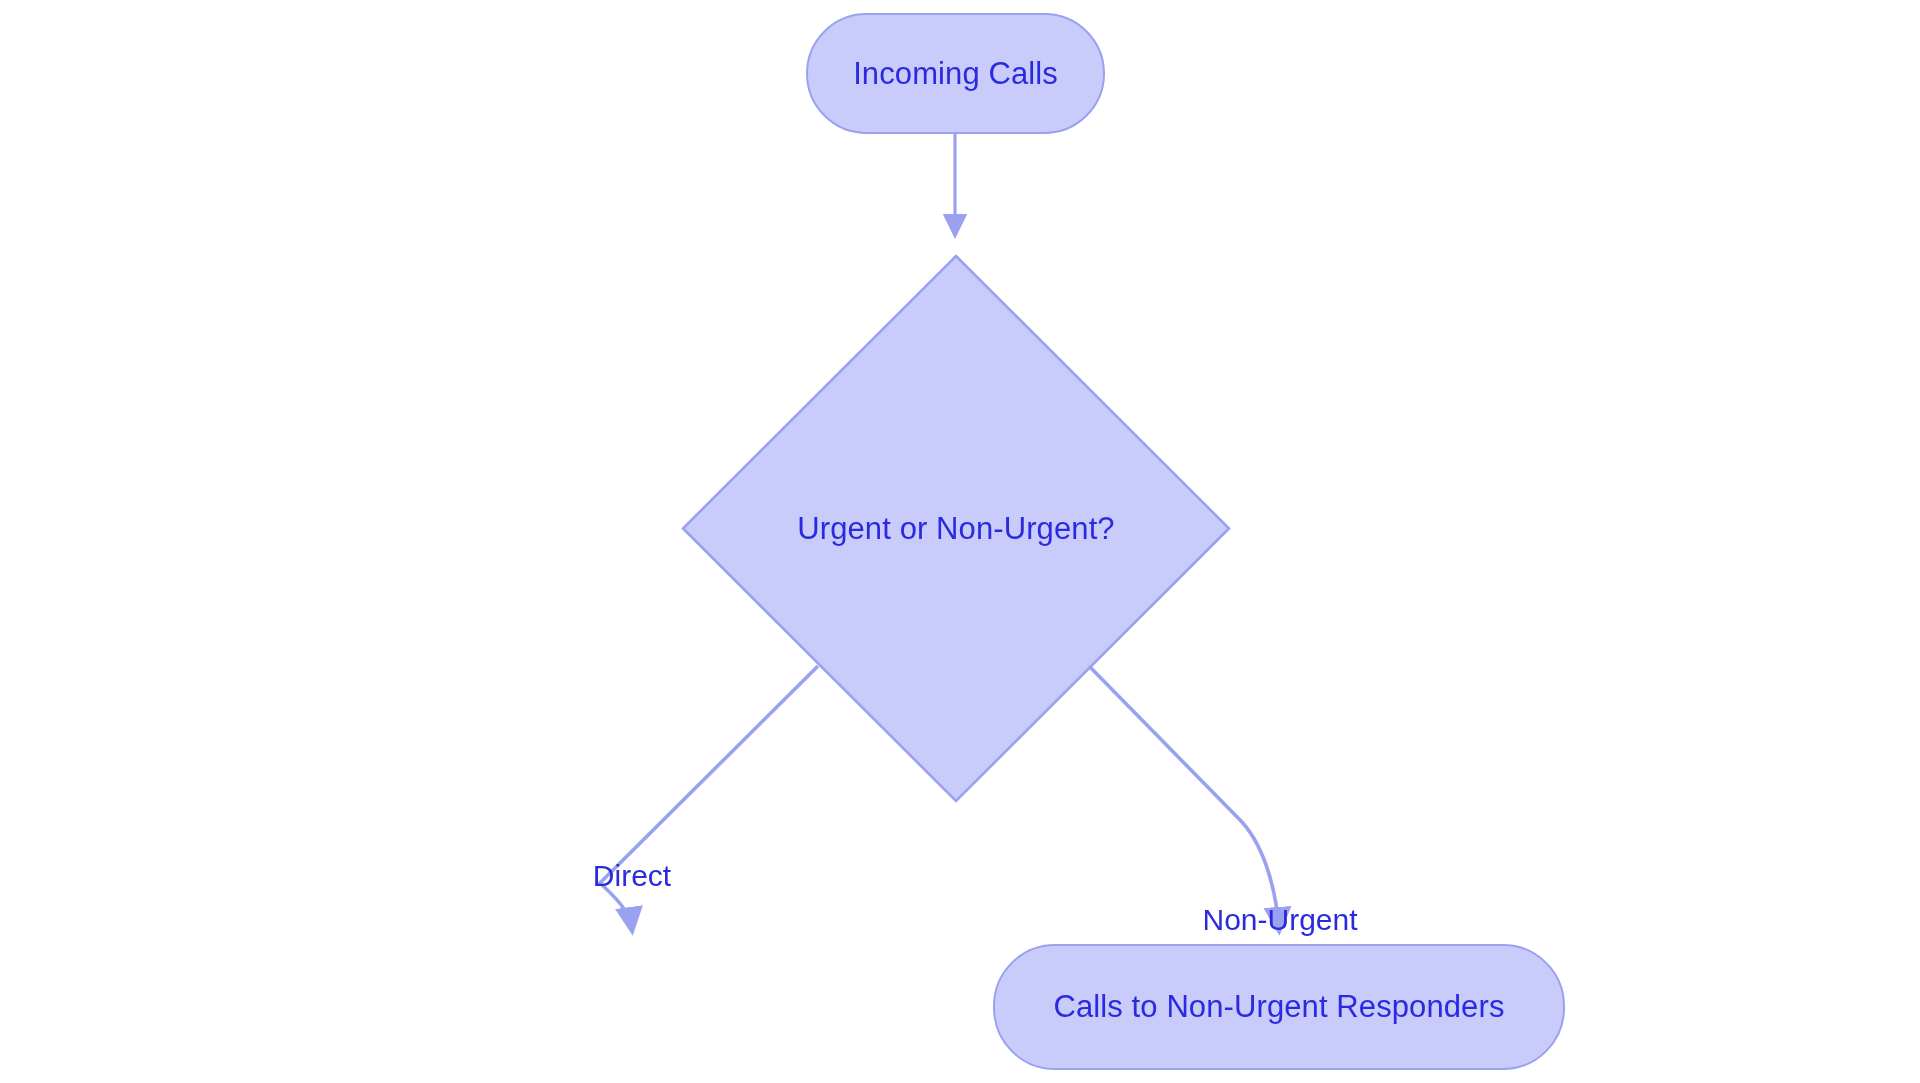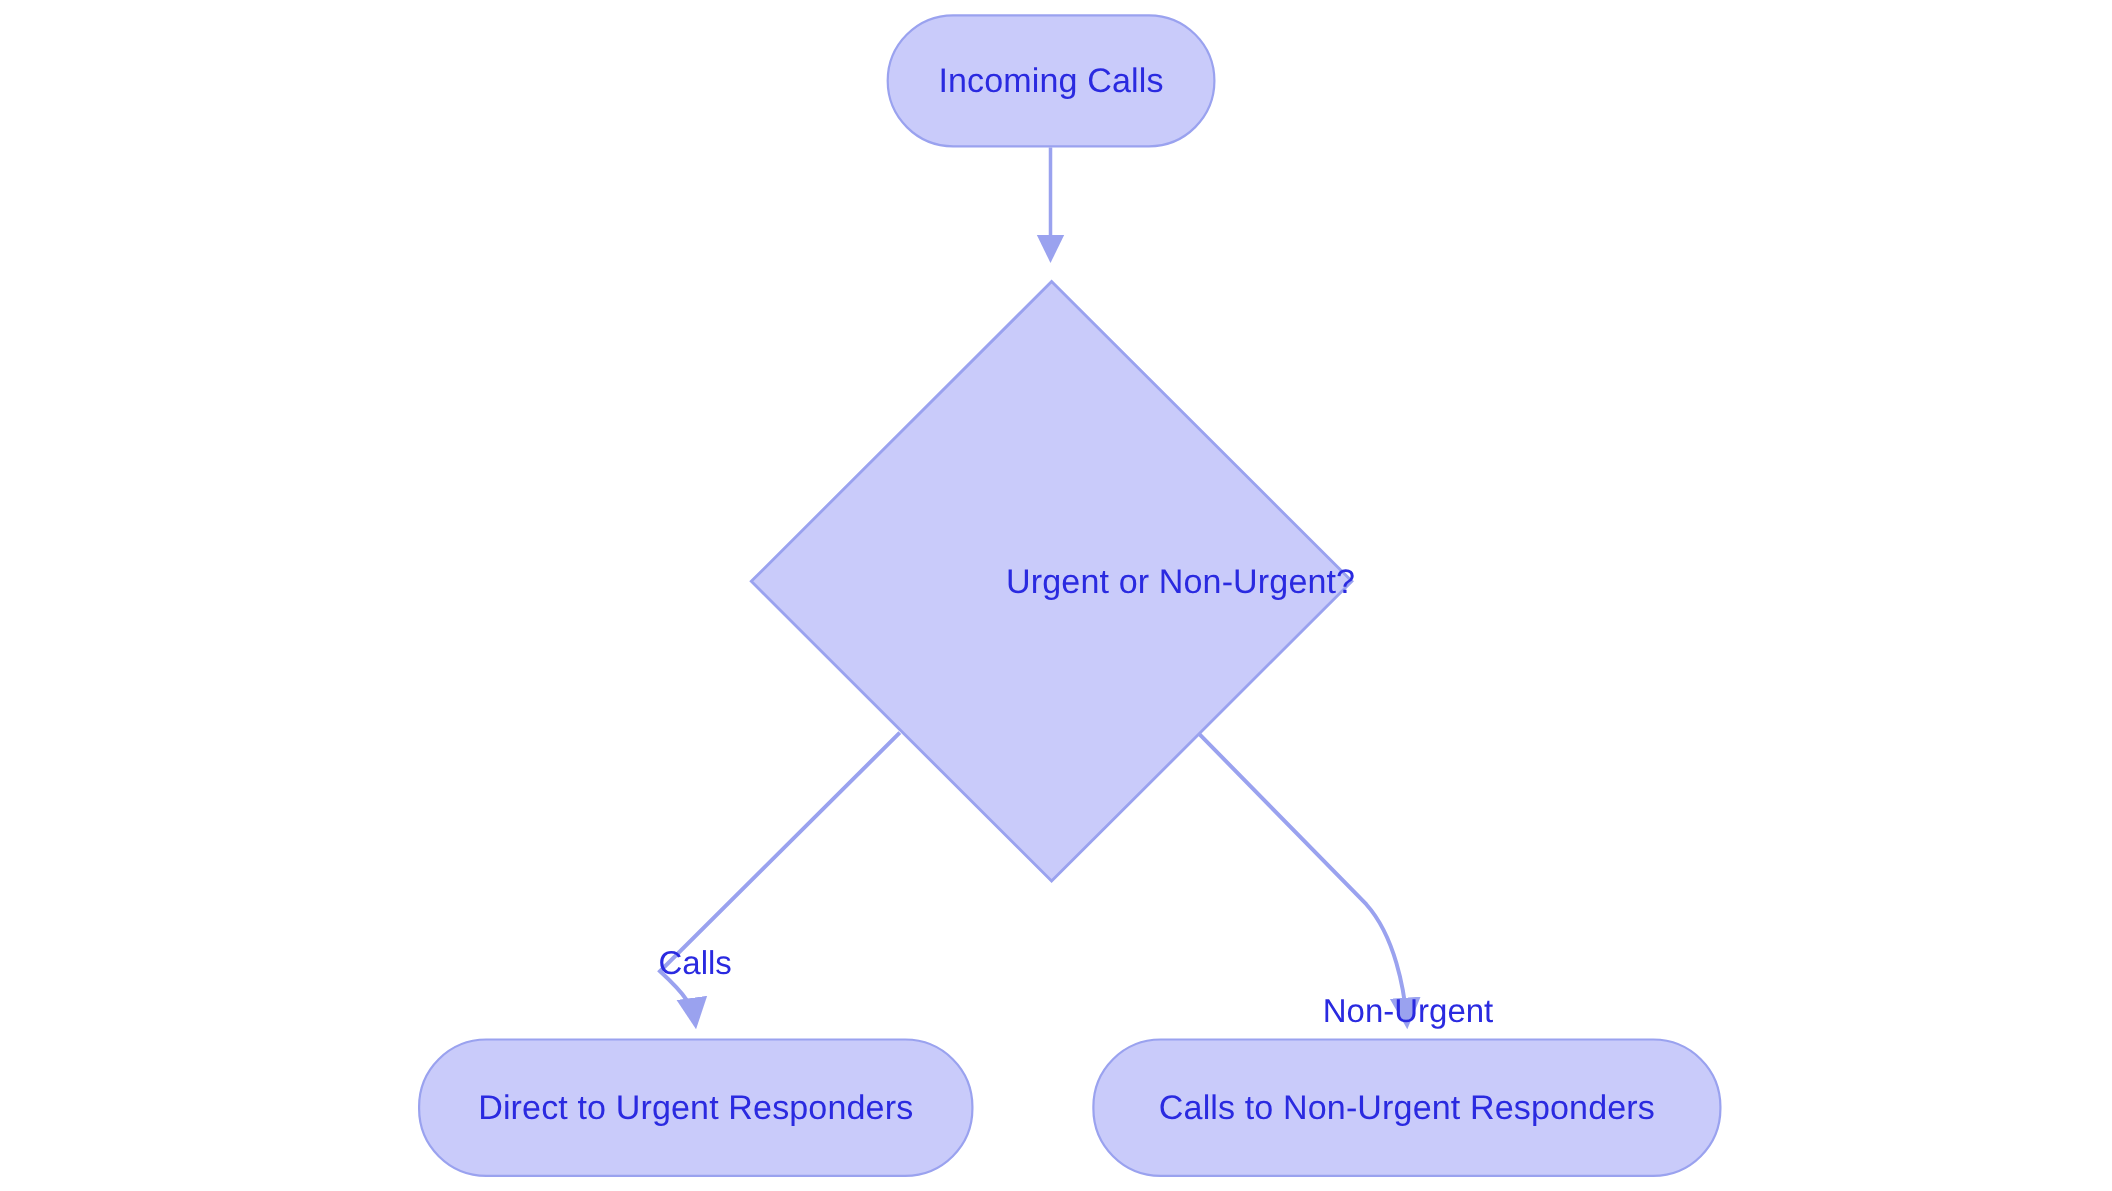--- a/index.html
+++ b/index.html
@@ -61,21 +61,21 @@
     height: 100%;
   }
   .diamond-text {
     position: absolute;
     left: 0;
     top: 0;
     width: 100%;
     height: 100%;
     display: flex;
     align-items: center;
-    justify-content: flex-end;
+    justify-content: center;
   }
   
   .edge-label {
     position: absolute;
     color: #2a2ae0;
     font-size: 30px;
     line-height: 1;
     white-space: nowrap;
     transform: translate(-50%, -50%);
     background: transparent;
@@ -106,25 +106,22 @@
 
   <div class="diamond-wrap" style="left:680px; top:253px; width:552px; height:551px;">
     <svg class="diamond-shape" viewBox="0 0 552 551" width="552" height="551" xmlns="http://www.w3.org/2000/svg">
       <polygon points="276,3 549,275.5 276,548 3,275.5" fill="#c9cbfa" stroke="#9aa2ef" stroke-width="2.6"></polygon>
     </svg>
     <div class="diamond-text">
       <span class="node-label">Urgent or Non-Urgent?</span>
     </div>
   </div>
 
-  <div class="node stadium" style="left:380px; top:944px; width:505px; height:126px;">
-    <span class="node-label">Direct to Urgent Responders</span>
-  </div>
 
   <div class="node stadium" style="left:993px; top:944px; width:572px; height:126px;">
     <span class="node-label">Calls to Non-Urgent Responders</span>
   </div>
 
-  <div class="edge-label" style="left:632px; top:876px;">Calls</div>
+  <div class="edge-label" style="left:632px; top:876px;">Direct</div>
 
   <div class="edge-label" style="left:1280px; top:920px;">Non-Urgent</div>
 
 </div>
 
 </body></html>

